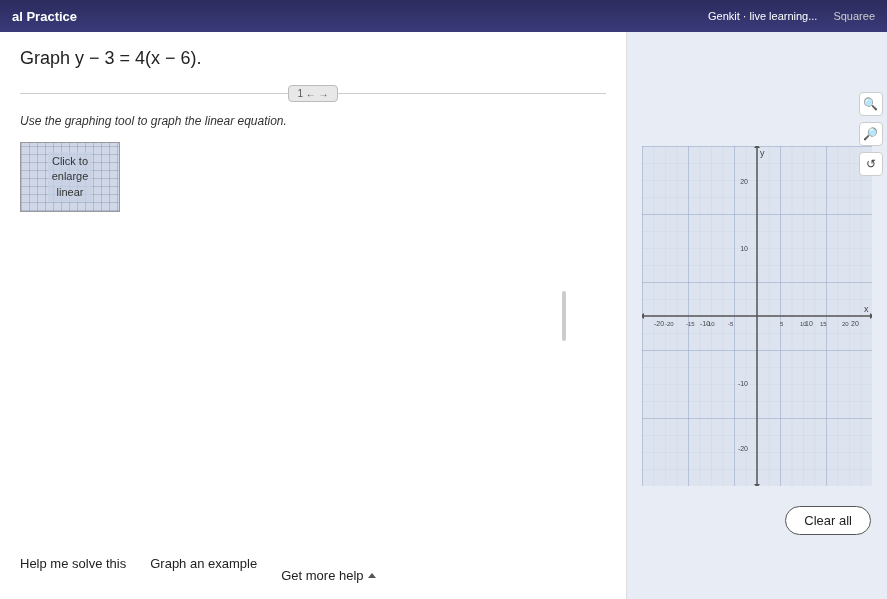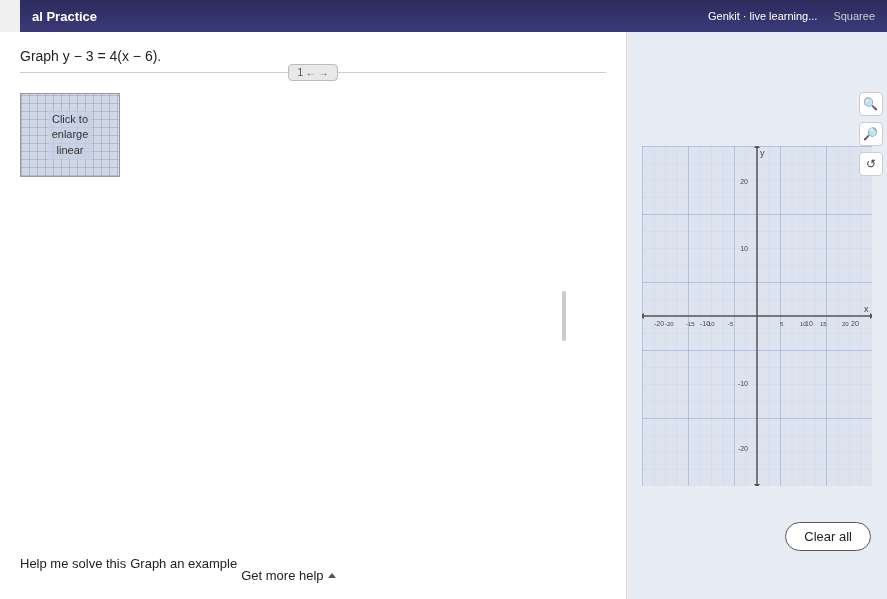--- a/index.html
+++ b/index.html
@@ -13,21 +13,20 @@
     }
 
     
     .top-bar {
       background: linear-gradient(to bottom, #2c2c5e, #3a3a7a);
       height: 32px;
       display: flex;
       align-items: center;
       padding: 0 12px;
       position: relative;
-      margin-left: 20px;
     }
     .top-bar-title {
       color: #fff;
       font-size: 13px;
       font-weight: bold;
     }
     .top-bar-right {
       position: absolute;
       right: 12px;
       display: flex;
@@ -54,22 +53,23 @@
     .left-panel {
       flex: 1;
       padding: 16px 20px;
       display: flex;
       flex-direction: column;
       position: relative;
       border-right: 1px solid #ddd;
     }
 
     .problem-title {
-      font-size: 14px;
+      font-size: 18px;
       color: #222;
+      margin-bottom: 16px;
       font-style: italic;
     }
 
     .problem-title span {
       font-style: normal;
     }
 
     
     .divider-row {
       display: flex;
@@ -94,21 +94,21 @@
     .instruction-text {
       font-size: 12px;
       color: #333;
       margin-bottom: 14px;
       font-style: italic;
     }
 
     
     .graph-thumbnail {
       width: 100px;
-      height: 84px;
+      height: 70px;
       border: 1px solid #999;
       background: #d0d8e8;
       display: flex;
       align-items: center;
       justify-content: center;
       cursor: pointer;
       position: relative;
       margin-bottom: 20px;
     }
     .graph-thumbnail::before {
@@ -132,21 +132,21 @@
 
     
     .help-row {
       position: absolute;
       bottom: 16px;
       left: 0;
       right: 0;
       display: flex;
       align-items: center;
       padding: 0 20px;
-      gap: 4px;
+      gap: 24px;
     }
     .help-link {
       font-size: 13px;
       color: #222;
       cursor: pointer;
       text-decoration: none;
       font-weight: 500;
     }
     .get-more-help {
       font-size: 13px;
@@ -209,21 +209,21 @@
       align-items: center;
       justify-content: center;
       cursor: pointer;
       font-size: 12px;
       color: #444;
     }
 
     
     .clear-all-btn {
       position: absolute;
-      bottom: 48px;
+      bottom: 64px;
       right: 16px;
       background: #fff;
       border: 1.5px solid #555;
       border-radius: 20px;
       padding: 6px 18px;
       font-size: 13px;
       cursor: pointer;
       color: #222;
       font-weight: 500;
     }
@@ -266,20 +266,21 @@
     <div class="problem-title">
       <span>Graph y − 3 = 4(x − 6).</span>
     </div>
 
     <div class="divider-row">
       <div class="divider-line"></div>
       <button class="divider-btn">1 ← →</button>
       <div class="divider-line"></div>
     </div>
 
+    <div class="instruction-text">Use the graphing tool to graph the linear equation.</div>
 
     <div class="graph-thumbnail">
       <div class="thumbnail-label">
         <span>Click to</span><br>
         <span>enlarge</span><br>
         <span>linear</span>
       </div>
     </div>
 
     <div class="help-row">

